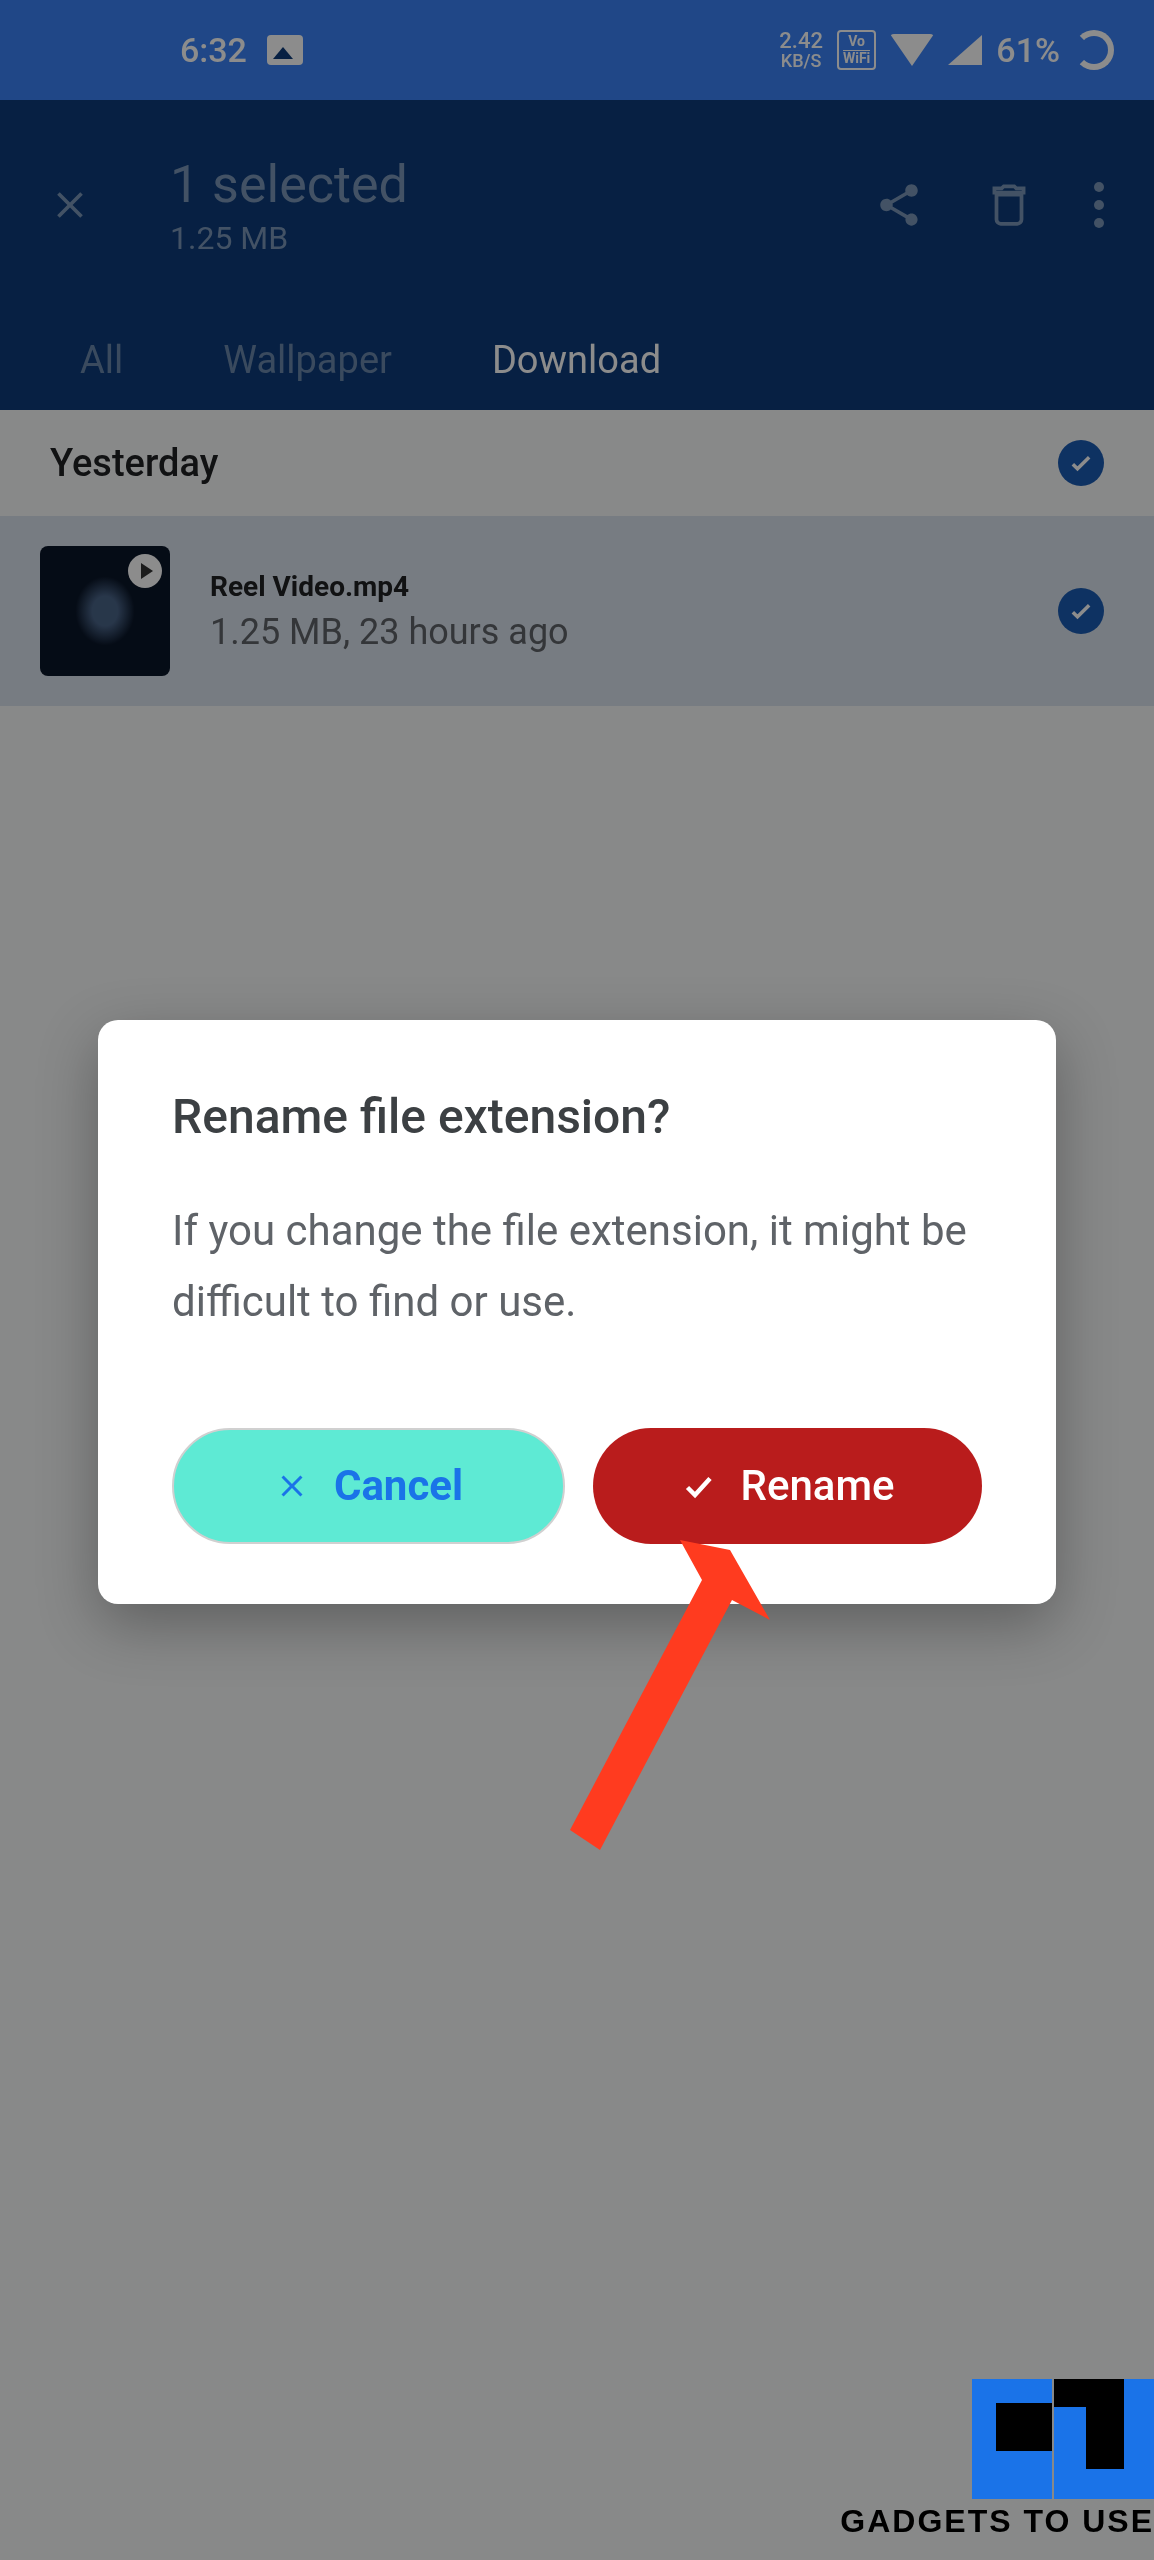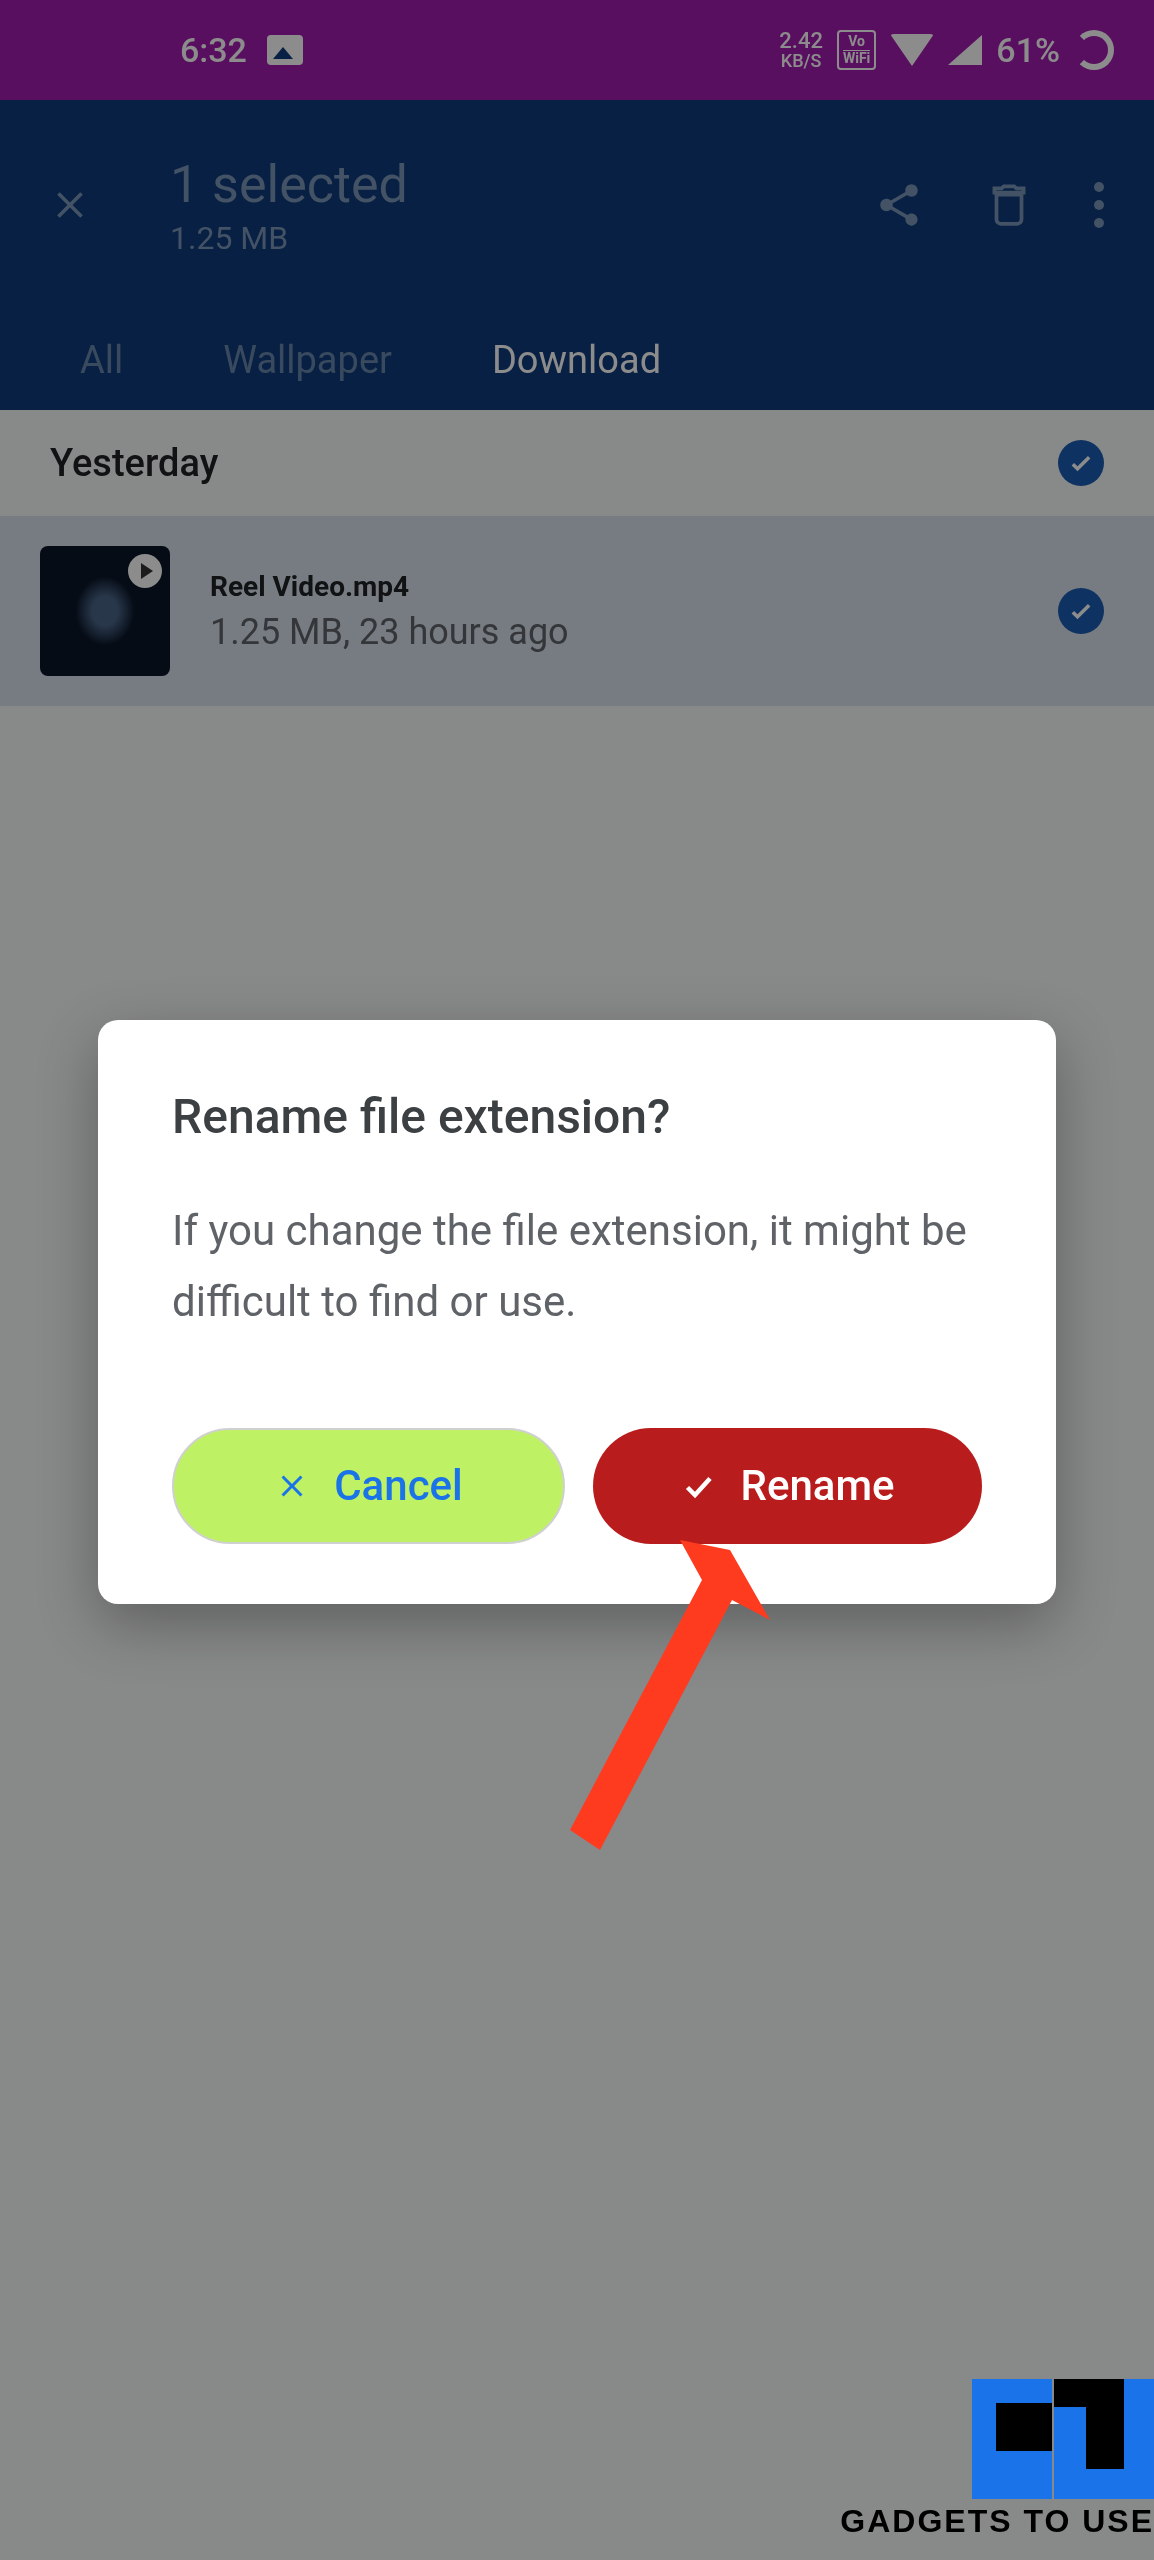--- a/index.html
+++ b/index.html
@@ -19,21 +19,21 @@
       position: absolute;
       top: 0;
       left: 0;
       width: 1154px;
       height: 2560px;
       background: #fff;
       overflow: hidden;
     }
     .status-bar {
       height: 100px;
-      background: #a21caf;
+      background: #3b82f6;
       display: flex;
       align-items: center;
       justify-content: space-between;
       padding: 0 40px 0 180px;
       color: #fff;
       font-size: 34px;
       font-weight: 500;
     }
     .status-left {
       display: flex;
@@ -301,23 +301,24 @@
       border-radius: 58px;
       display: flex;
       align-items: center;
       justify-content: center;
       gap: 24px;
       font-size: 42px;
       font-weight: 500;
       cursor: pointer;
     }
     .btn-cancel {
-      background: #bef264;
+      background: #5eead4;
       border: 2px solid #d0d0d0;
       color: #1a73e8;
+      font-weight: bold;
     }
     .btn-rename {
       background: #b91c1c;
       border: none;
       color: #fff;
     }
     .btn-icon {
       width: 36px;
       height: 36px;
     }

